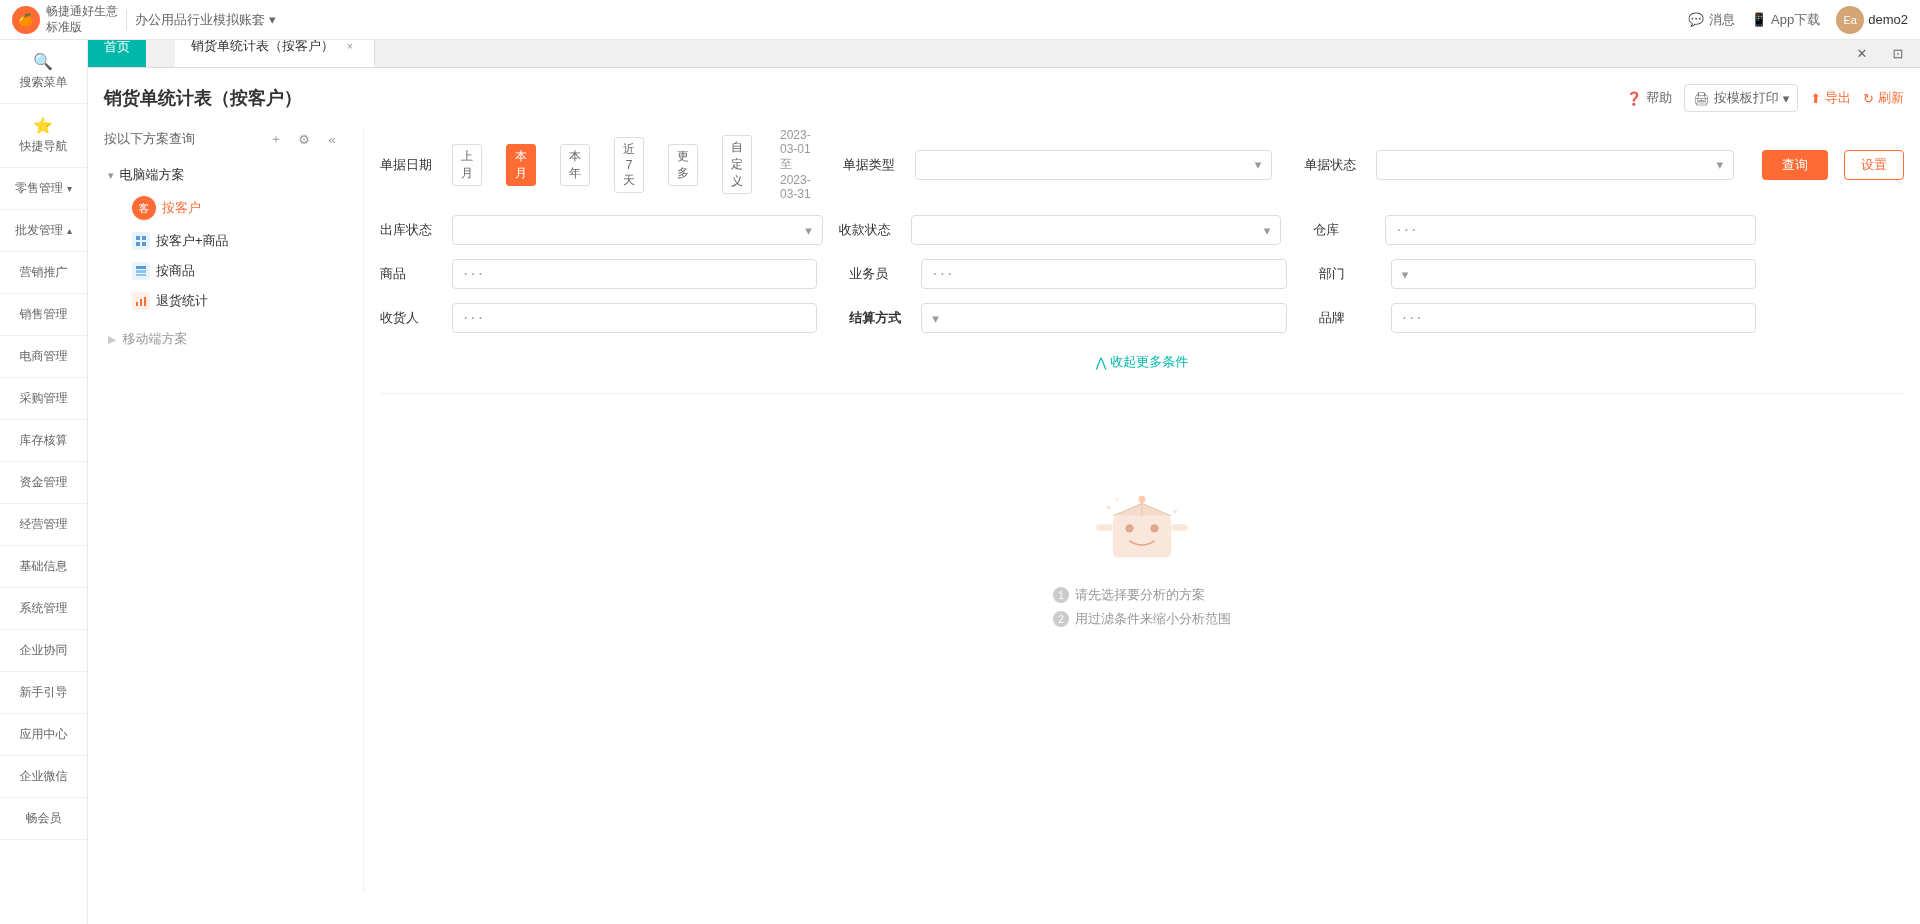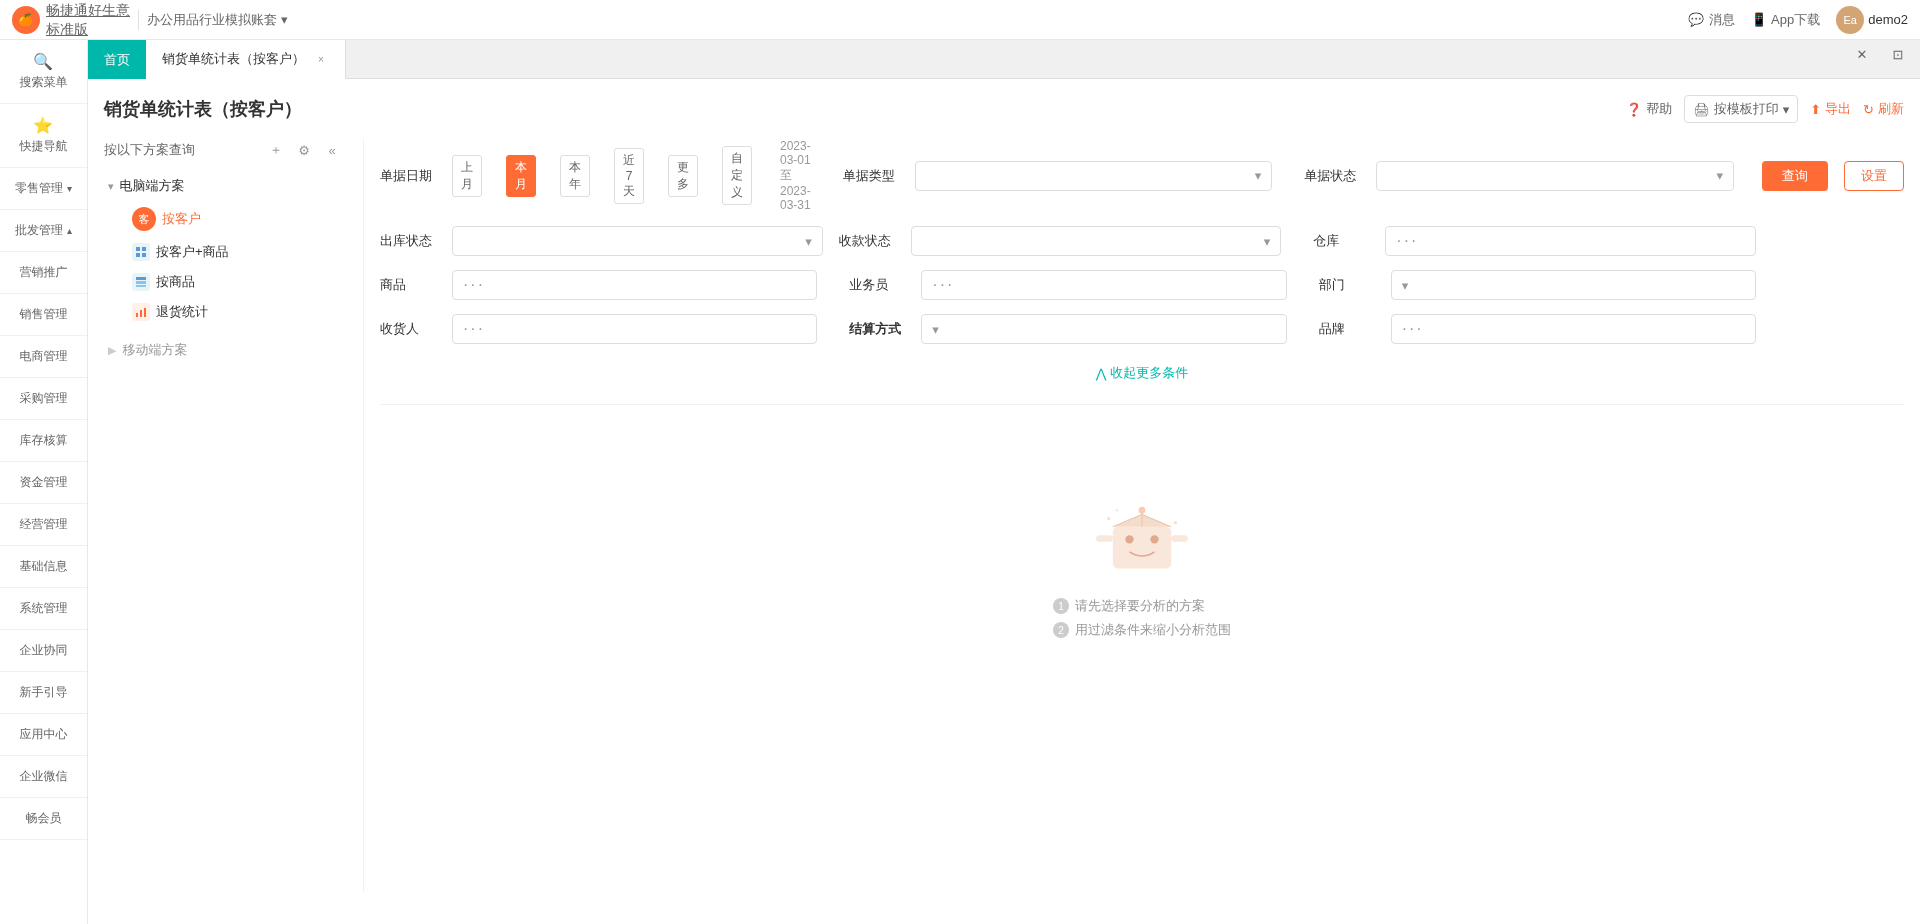--- a/index.html
+++ b/index.html
@@ -32,24 +32,23 @@
       background: #ff6b35;
       border-radius: 50%;
       display: flex;
       align-items: center;
       justify-content: center;
       color: white;
       font-size: 12px;
       font-weight: bold;
     }
     .logo-text {
-      font-size: 14px;
+      font-size: 12px;
       color: #666;
       line-height: 1.3;
-      text-decoration: underline;
     }
     .breadcrumb-dropdown {
       display: flex;
       align-items: center;
       gap: 4px;
       color: #666;
       font-size: 13px;
       cursor: pointer;
     }
     .top-bar-right {
@@ -118,26 +117,27 @@
     
     .content-area {
       flex: 1;
       display: flex;
       flex-direction: column;
       overflow: hidden;
     }
 
     
     .tab-bar {
-      height: 39px;
+      height: 28px;
       background: #f0f0f0;
       display: flex;
-      align-items: flex-start;
+      align-items: flex-end;
       border-bottom: 1px solid #ddd;
       flex-shrink: 0;
+      gap: 29px;
     }
     .tab {
       height: 40px;
       padding: 0 16px;
       display: flex;
       align-items: center;
       gap: 8px;
       cursor: pointer;
       font-size: 13px;
       color: #666;

